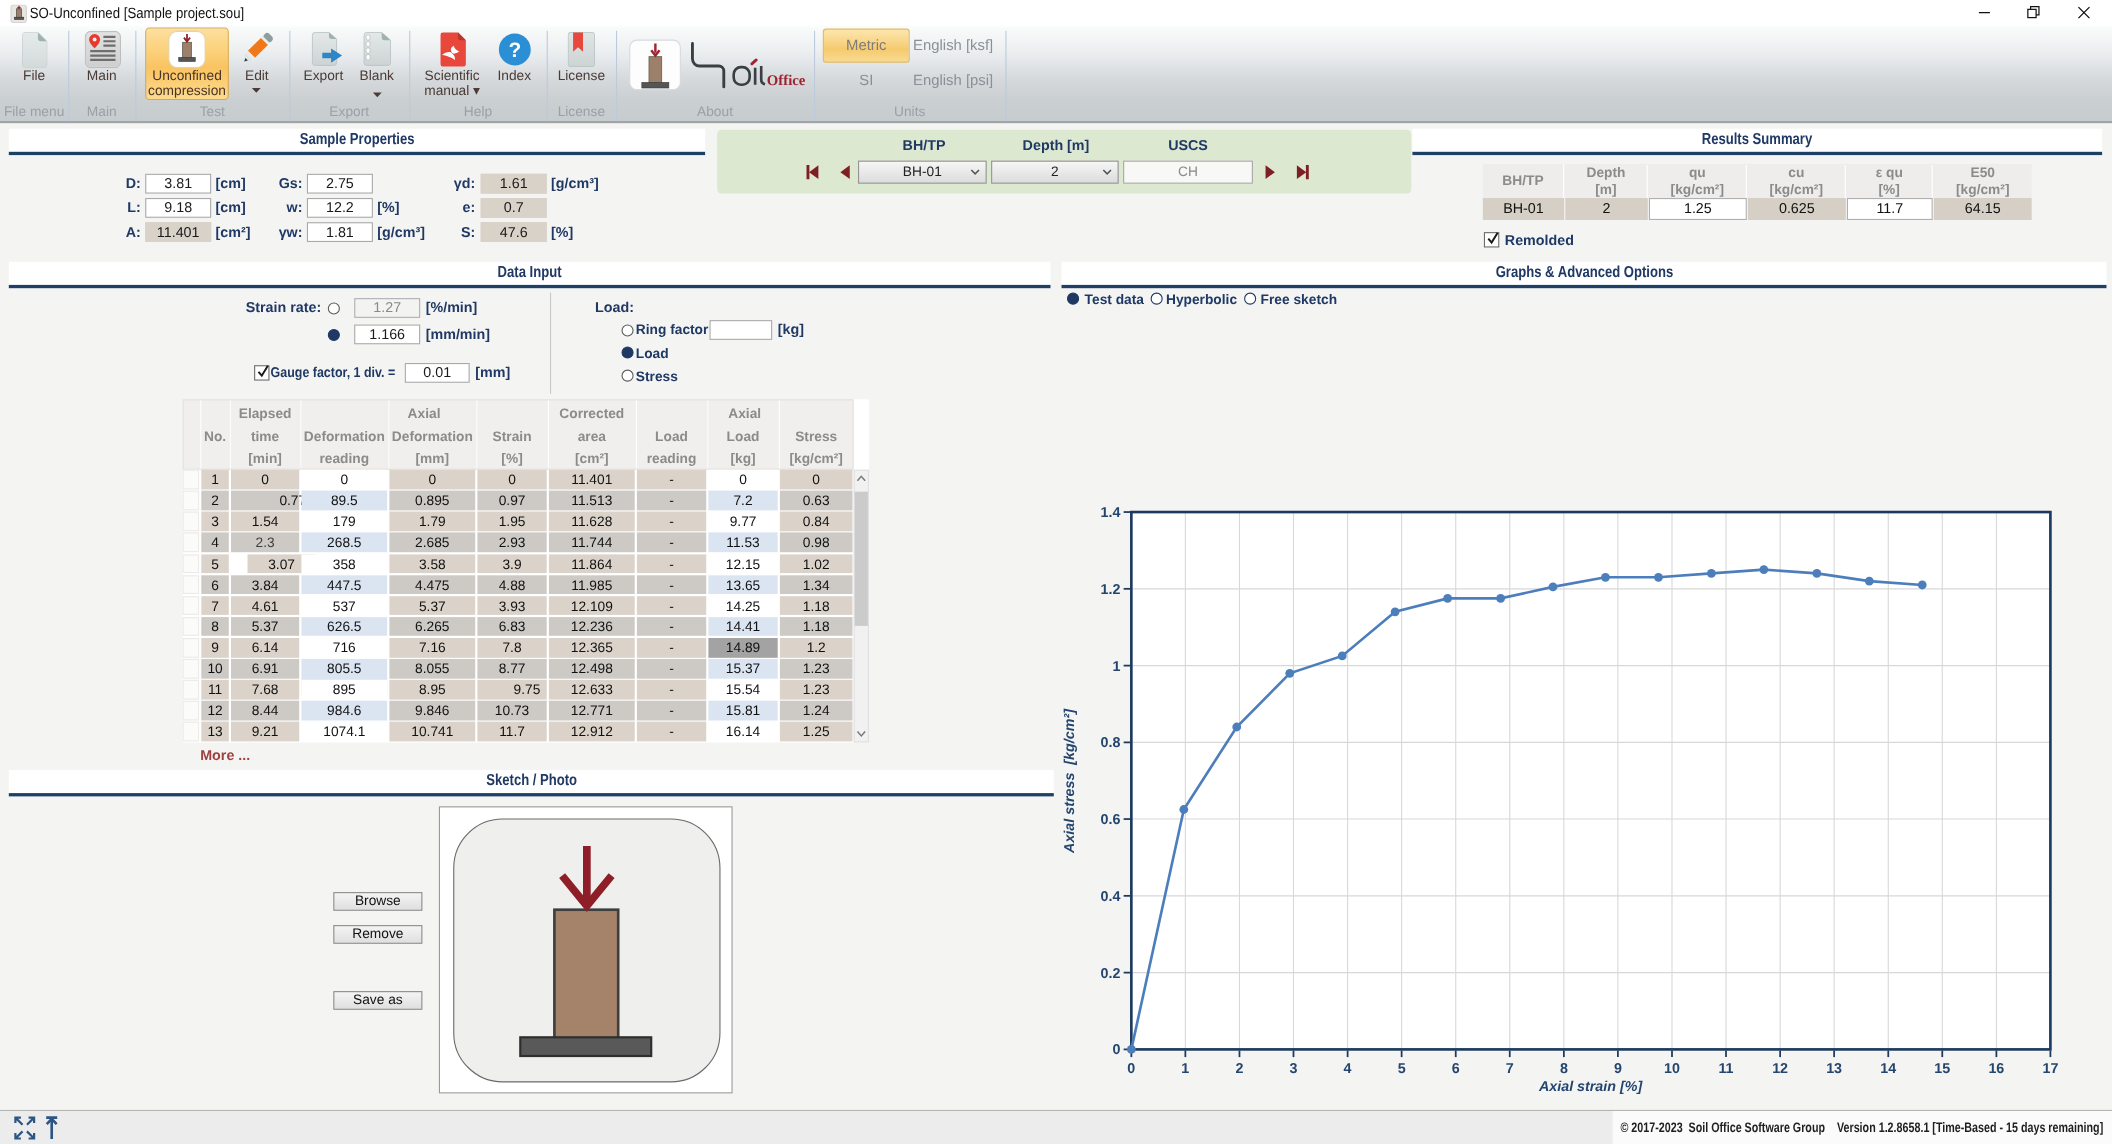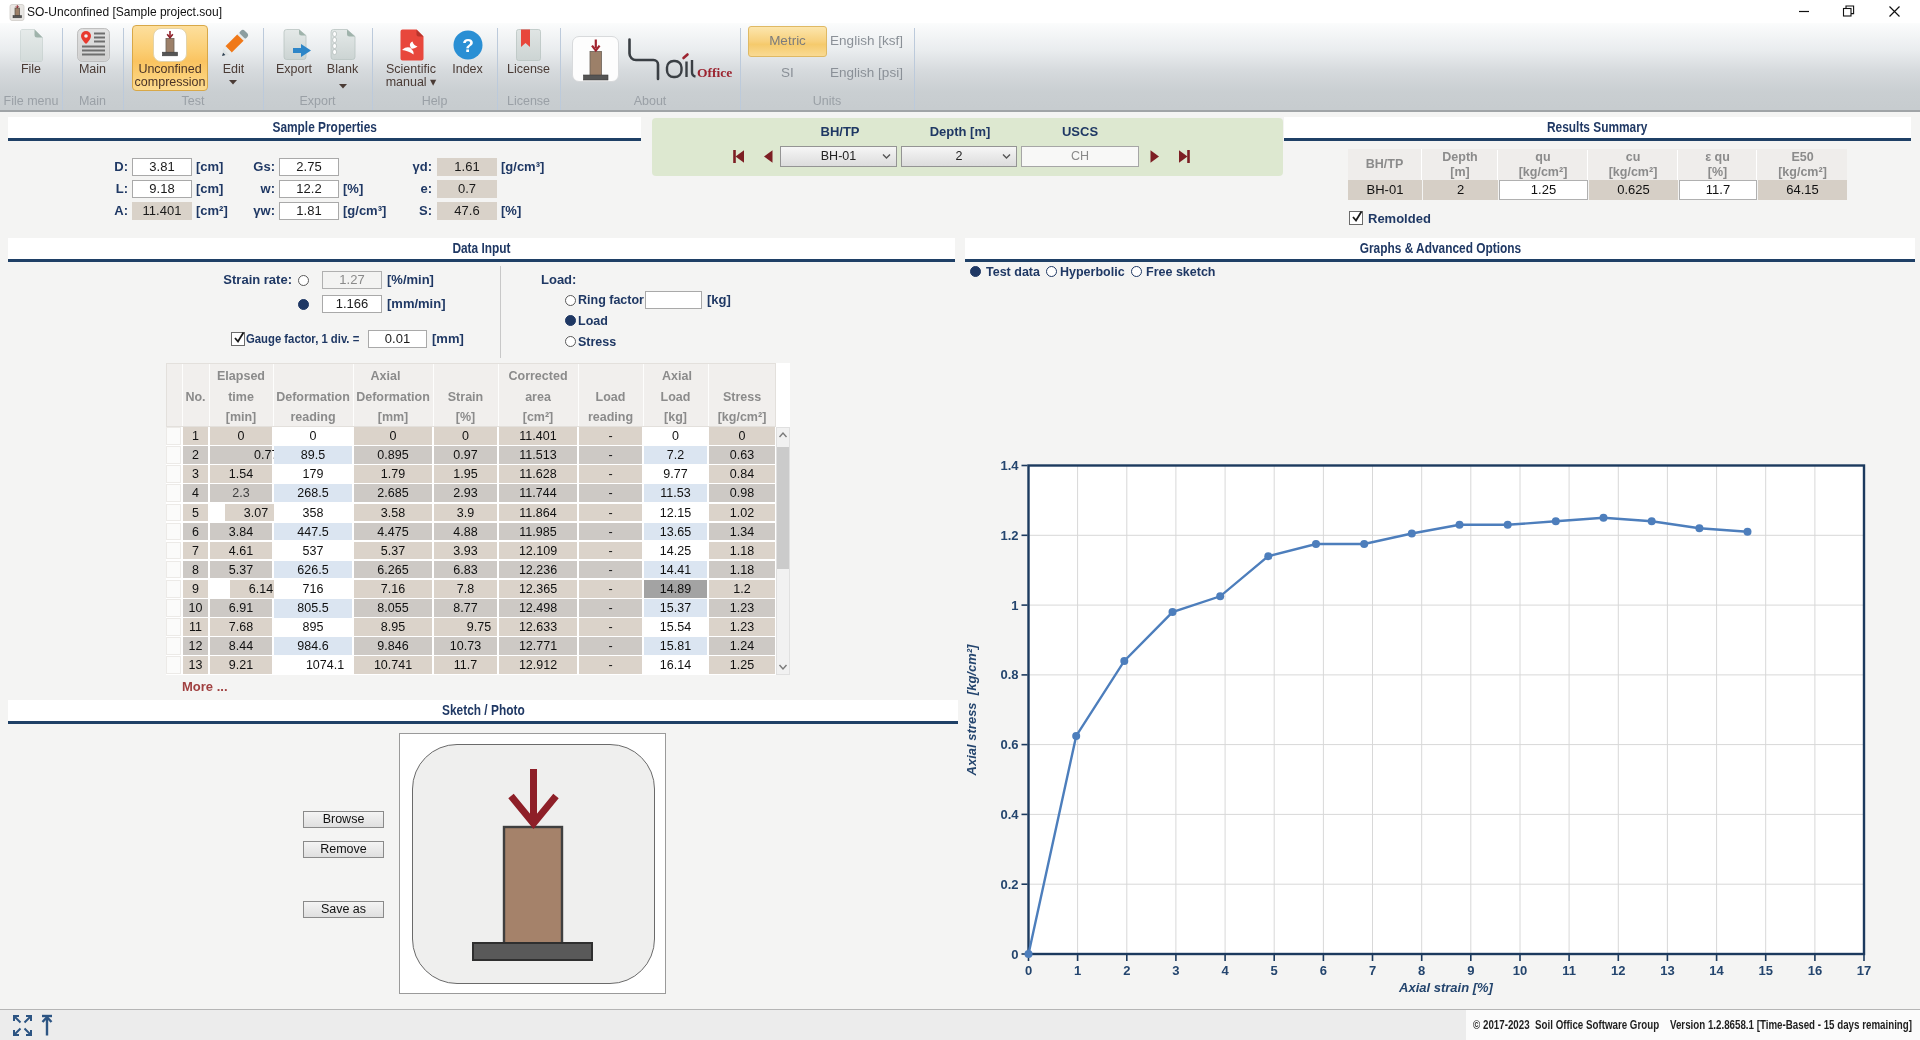--- a/index.html
+++ b/index.html
@@ -406,21 +406,21 @@
 <div style="position:absolute;left:44px;top:197.8px;width:62px;height:17.6px;background:#cdc9c5;font-size:12.5px;color:#111;text-align:center;line-height:18px;">5.37</div>
 <div style="position:absolute;left:108px;top:197.8px;width:78px;height:17.6px;background:#dbe5f1;font-size:12.5px;color:#111;text-align:center;line-height:18px;">626.5</div>
 <div style="position:absolute;left:188px;top:197.8px;width:78px;height:17.6px;background:#cdc9c5;font-size:12.5px;color:#111;text-align:center;line-height:18px;">6.265</div>
 <div style="position:absolute;left:268px;top:197.8px;width:63px;height:17.6px;background:#cdc9c5;font-size:12.5px;color:#111;text-align:center;line-height:18px;">6.83</div>
 <div style="position:absolute;left:333px;top:197.8px;width:78px;height:17.6px;background:#cdc9c5;font-size:12.5px;color:#111;text-align:center;line-height:18px;">12.236</div>
 <div style="position:absolute;left:413px;top:197.8px;width:63px;height:17.6px;background:#cdc9c5;font-size:12.5px;color:#111;text-align:center;line-height:18px;">-</div>
 <div style="position:absolute;left:478px;top:197.8px;width:63px;height:17.6px;background:#dbe5f1;font-size:12.5px;color:#111;text-align:center;line-height:18px;">14.41</div>
 <div style="position:absolute;left:543px;top:197.8px;width:66px;height:17.6px;background:#cdc9c5;font-size:12.5px;color:#111;text-align:center;line-height:18px;">1.18</div>
 <div style="position:absolute;left:0px;top:217.0px;width:15px;height:17.6px;background:#fbfbfa;border:1px solid #eceae7;"></div>
 <div style="position:absolute;left:17px;top:217.0px;width:25px;height:17.6px;background:#dbd3ca;font-size:12.5px;color:#111;text-align:center;line-height:18px;">9</div>
-<div style="position:absolute;left:44px;top:217.0px;width:62px;height:17.6px;background:#dbd3ca;font-size:12.5px;color:#111;text-align:center;line-height:18px;margin-left:20px;">6.14</div>
+<div style="position:absolute;left:44px;top:217.0px;width:62px;height:17.6px;background:#dbd3ca;font-size:12.5px;color:#111;text-align:center;line-height:18px;">6.14</div>
 <div style="position:absolute;left:108px;top:217.0px;width:78px;height:17.6px;background:#ffffff;font-size:12.5px;color:#111;text-align:center;line-height:18px;">716</div>
 <div style="position:absolute;left:188px;top:217.0px;width:78px;height:17.6px;background:#dbd3ca;font-size:12.5px;color:#111;text-align:center;line-height:18px;">7.16</div>
 <div style="position:absolute;left:268px;top:217.0px;width:63px;height:17.6px;background:#dbd3ca;font-size:12.5px;color:#111;text-align:center;line-height:18px;">7.8</div>
 <div style="position:absolute;left:333px;top:217.0px;width:78px;height:17.6px;background:#dbd3ca;font-size:12.5px;color:#111;text-align:center;line-height:18px;">12.365</div>
 <div style="position:absolute;left:413px;top:217.0px;width:63px;height:17.6px;background:#dbd3ca;font-size:12.5px;color:#111;text-align:center;line-height:18px;">-</div>
 <div style="position:absolute;left:478px;top:217.0px;width:63px;height:17.6px;background:#a3a3a3;font-size:12.5px;color:#111;text-align:center;line-height:18px;">14.89</div>
 <div style="position:absolute;left:543px;top:217.0px;width:66px;height:17.6px;background:#dbd3ca;font-size:12.5px;color:#111;text-align:center;line-height:18px;">1.2</div>
 <div style="position:absolute;left:0px;top:236.1px;width:15px;height:17.6px;background:#fbfbfa;border:1px solid #eceae7;"></div>
 <div style="position:absolute;left:17px;top:236.1px;width:25px;height:17.6px;background:#cdc9c5;font-size:12.5px;color:#111;text-align:center;line-height:18px;">10</div>
 <div style="position:absolute;left:44px;top:236.1px;width:62px;height:17.6px;background:#cdc9c5;font-size:12.5px;color:#111;text-align:center;line-height:18px;">6.91</div>
@@ -447,21 +447,21 @@
 <div style="position:absolute;left:108px;top:274.3px;width:78px;height:17.6px;background:#dbe5f1;font-size:12.5px;color:#111;text-align:center;line-height:18px;">984.6</div>
 <div style="position:absolute;left:188px;top:274.3px;width:78px;height:17.6px;background:#cdc9c5;font-size:12.5px;color:#111;text-align:center;line-height:18px;">9.846</div>
 <div style="position:absolute;left:268px;top:274.3px;width:63px;height:17.6px;background:#cdc9c5;font-size:12.5px;color:#111;text-align:center;line-height:18px;">10.73</div>
 <div style="position:absolute;left:333px;top:274.3px;width:78px;height:17.6px;background:#cdc9c5;font-size:12.5px;color:#111;text-align:center;line-height:18px;">12.771</div>
 <div style="position:absolute;left:413px;top:274.3px;width:63px;height:17.6px;background:#cdc9c5;font-size:12.5px;color:#111;text-align:center;line-height:18px;">-</div>
 <div style="position:absolute;left:478px;top:274.3px;width:63px;height:17.6px;background:#dbe5f1;font-size:12.5px;color:#111;text-align:center;line-height:18px;">15.81</div>
 <div style="position:absolute;left:543px;top:274.3px;width:66px;height:17.6px;background:#cdc9c5;font-size:12.5px;color:#111;text-align:center;line-height:18px;">1.24</div>
 <div style="position:absolute;left:0px;top:293.4px;width:15px;height:17.6px;background:#fbfbfa;border:1px solid #eceae7;"></div>
 <div style="position:absolute;left:17px;top:293.4px;width:25px;height:17.6px;background:#dbd3ca;font-size:12.5px;color:#111;text-align:center;line-height:18px;">13</div>
 <div style="position:absolute;left:44px;top:293.4px;width:62px;height:17.6px;background:#dbd3ca;font-size:12.5px;color:#111;text-align:center;line-height:18px;">9.21</div>
-<div style="position:absolute;left:120px;top:293.4px;width:78px;height:17.6px;background:#ffffff;font-size:12.5px;color:#111;text-align:center;line-height:18px;">1074.1</div>
+<div style="position:absolute;left:108px;top:293.4px;width:78px;height:17.6px;background:#ffffff;font-size:12.5px;color:#111;text-align:center;line-height:18px;">1074.1</div>
 <div style="position:absolute;left:188px;top:293.4px;width:78px;height:17.6px;background:#dbd3ca;font-size:12.5px;color:#111;text-align:center;line-height:18px;">10.741</div>
 <div style="position:absolute;left:268px;top:293.4px;width:63px;height:17.6px;background:#dbd3ca;font-size:12.5px;color:#111;text-align:center;line-height:18px;">11.7</div>
 <div style="position:absolute;left:333px;top:293.4px;width:78px;height:17.6px;background:#dbd3ca;font-size:12.5px;color:#111;text-align:center;line-height:18px;">12.912</div>
 <div style="position:absolute;left:413px;top:293.4px;width:63px;height:17.6px;background:#dbd3ca;font-size:12.5px;color:#111;text-align:center;line-height:18px;">-</div>
 <div style="position:absolute;left:478px;top:293.4px;width:63px;height:17.6px;background:#ffffff;font-size:12.5px;color:#111;text-align:center;line-height:18px;">16.14</div>
 <div style="position:absolute;left:543px;top:293.4px;width:66px;height:17.6px;background:#dbd3ca;font-size:12.5px;color:#111;text-align:center;line-height:18px;">1.25</div>
 <div style="position:absolute;left:610px;top:64px;width:14px;height:248px;background:#f1f1f1;border:1px solid #e0e0e0;"></div>
 <div style="position:absolute;left:611px;top:84px;width:12px;height:122px;background:#cbcbcb;"></div>
 <svg style="position:absolute;left:610px;top:64px;" width="14" height="17" viewBox="0 0 14 17">
       <path d="M3.5 10 L7 6 L10.5 10" stroke="#7a7a7a" stroke-width="1.4" fill="none"></path>

